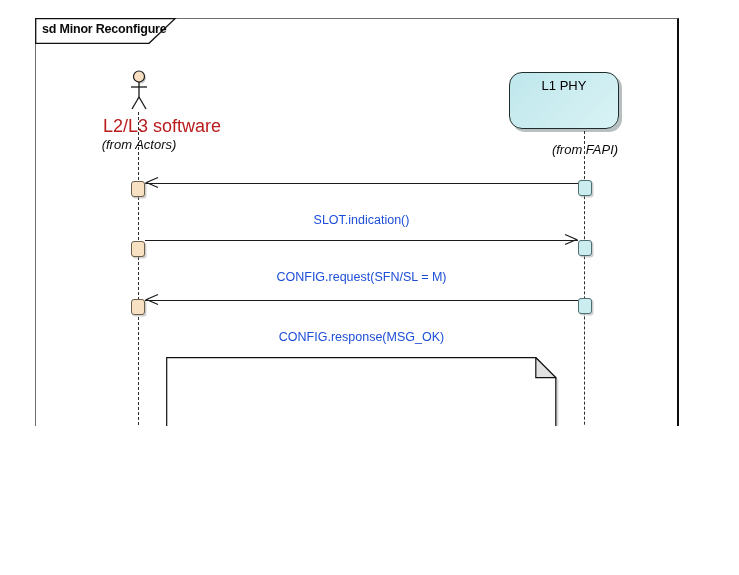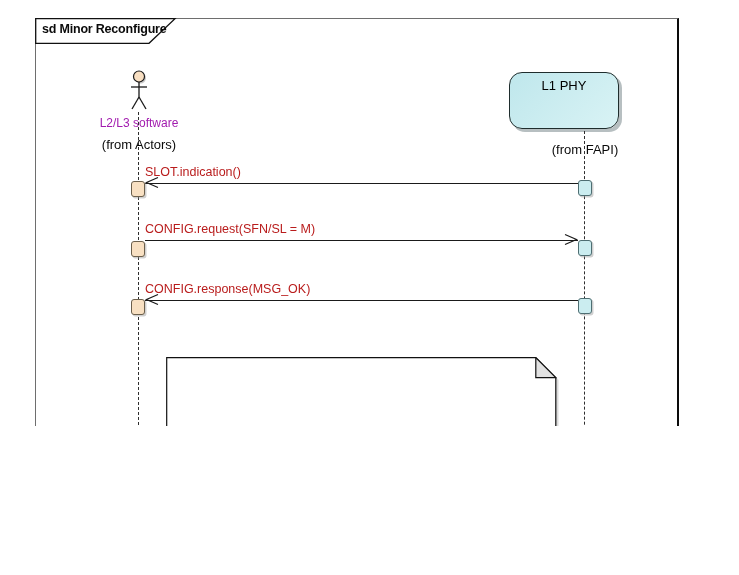--- a/index.html
+++ b/index.html
@@ -18,26 +18,26 @@
   .frame-tab{position:absolute;left:35px;top:18px;width:144px;height:27px;}
   .frame-title{
     position:absolute;left:42px;top:22px;font-size:12.5px;font-weight:bold;
     letter-spacing:-0.2px;color:#0a0a0a;white-space:nowrap;
   }
   
   .lifeline-dash{position:absolute;width:0;border-left:1px dashed #2e2e2e;}
   .ll-left{left:138px;top:112px;height:448px;}
   .ll-right{left:584px;top:131px;height:429px;}
   .participant-name{
-    position:absolute;width:164px;text-align:center;font-size:12px;color:#a21caf;
+    position:absolute;width:164px;text-align:right;font-size:18px;color:#b91c1c;
     white-space:nowrap;
   }
   .stereotype{
     position:absolute;width:164px;text-align:center;font-size:13px;
-    color:#0a0a0a;white-space:nowrap;
+    font-style:italic;color:#0a0a0a;white-space:nowrap;
   }
   .actor-svg{position:absolute;left:126px;top:67px;}
   .object-box{
     position:absolute;left:509px;top:72px;width:108px;height:55px;
     border:1.4px solid var(--object-border,#1f2d2d);border-radius:13px;
     background:linear-gradient(135deg,var(--object-fill-start,#bfe7ec),var(--object-fill-end,#d9f3f5));
     box-shadow:3px 3px 0 0 #b7bfc1;
   }
   .object-label{
     position:absolute;left:0;top:5px;width:100%;text-align:center;
@@ -46,22 +46,22 @@
   
   .activation{
     position:absolute;width:12px;height:14px;border:1px solid;border-radius:3px;
     box-shadow:1.5px 1.5px 0 rgba(150,150,150,.45);
   }
   .act-left{left:131px;background:var(--activation-left-fill,#f8e0c2);border-color:var(--actor-border,#5f5647);}
   .act-right{left:578px;background:var(--activation-right-fill,#cbedf0);border-color:#4e6e72;}
   
   .msg-line{position:absolute;left:145px;width:433px;height:0;border-top:1.2px solid var(--line,#1a1a1a);}
   .msg-label{
-    position:absolute;left:145px;width:433px;
-    font-size:12.5px;color:#b91c1c;white-space:nowrap;
+    position:absolute;left:145px;width:433px;text-align:center;
+    font-size:12.5px;color:#1d4ed8;white-space:nowrap;margin-top:48px;
   }
   .arrowhead{position:absolute;}
   .arrowhead svg{display:block;}
   
   .note-svg{position:absolute;left:166px;top:357px;}
   .note-text{
     position:absolute;left:177px;top:371px;width:372px;
     font-size:12.5px;line-height:20px;color:#0a0a0a;
   }
 </style>

